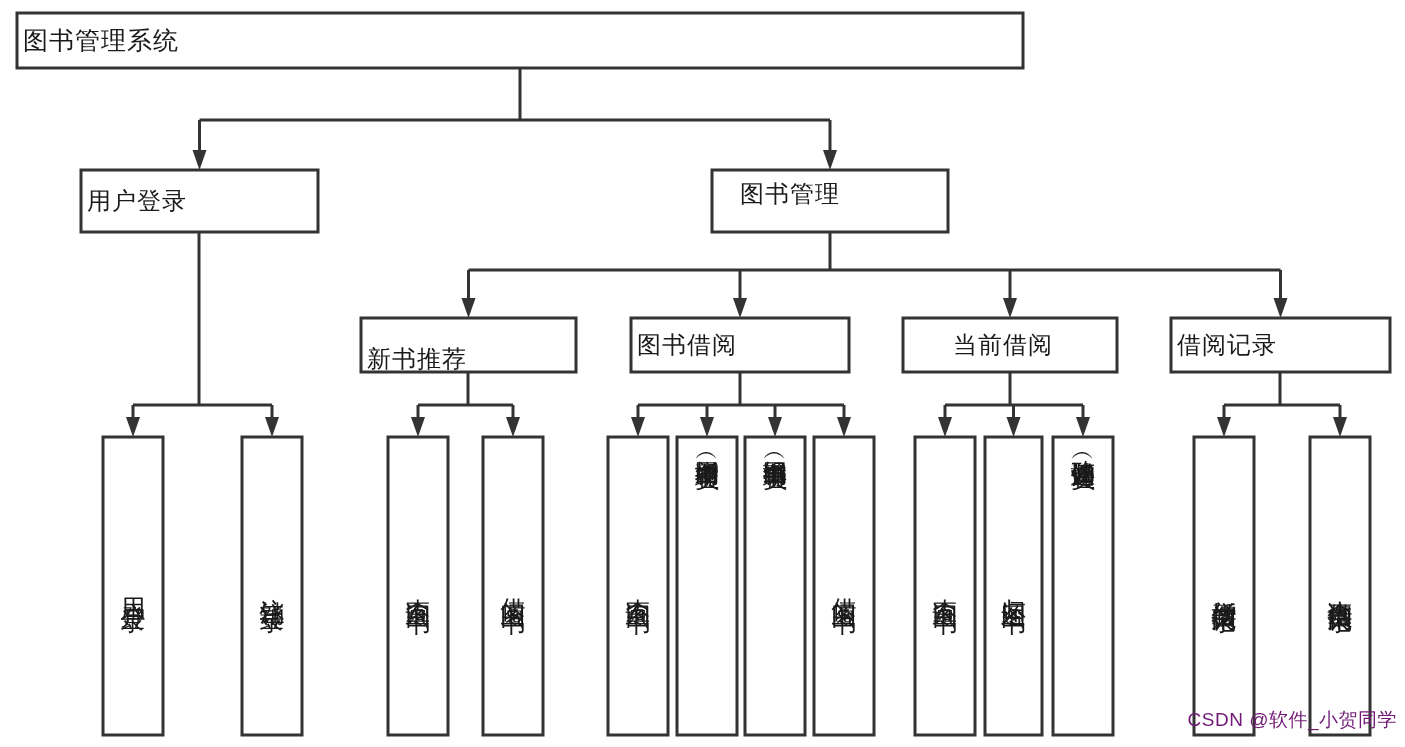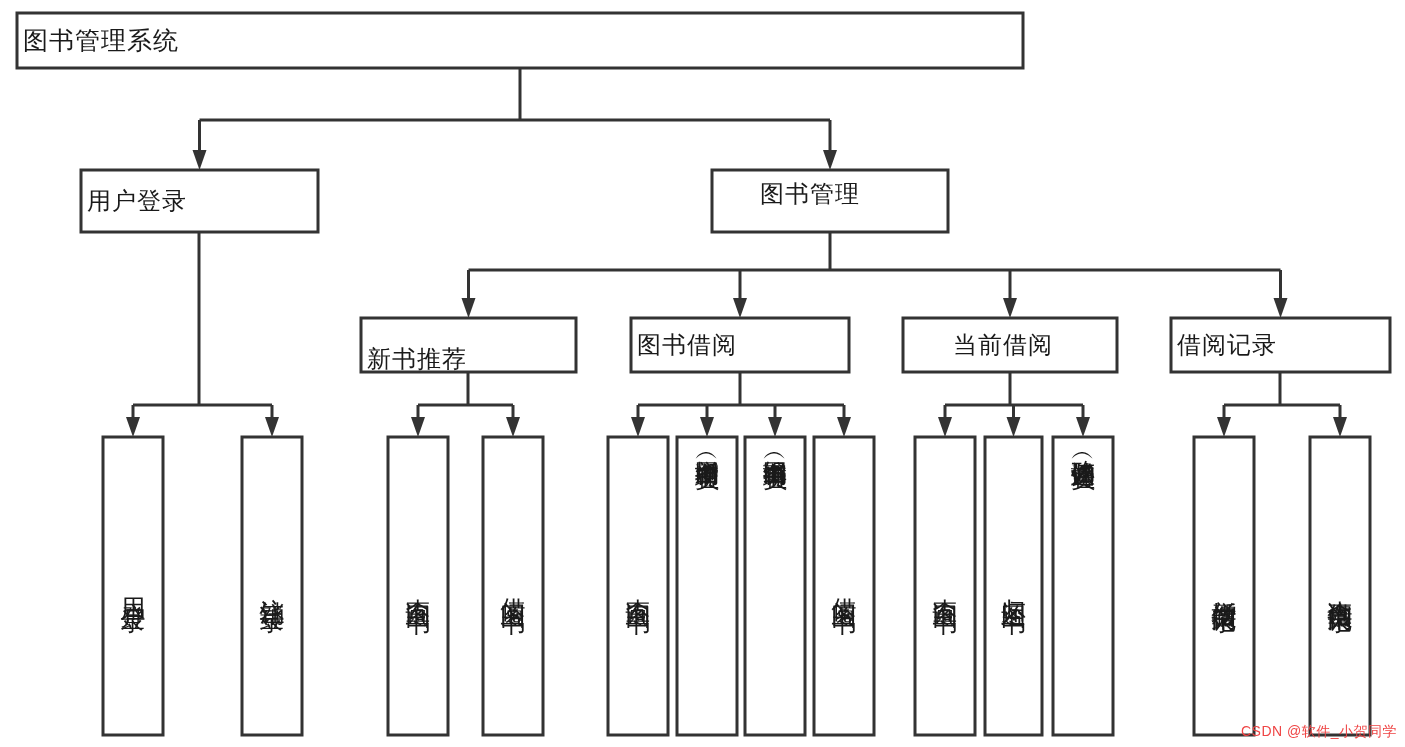--- a/index.html
+++ b/index.html
@@ -69,24 +69,24 @@
   .hlabel-text {
     font-family: "Liberation Sans", "DejaVu Sans", sans-serif;
     font-size: 24px;
     color: #1a1a1a;
     letter-spacing: 1px;
     white-space: nowrap;
   }
   #watermark {
     position: absolute;
     right: 8px;
-    bottom: 6px;
-    font-family: "Liberation Sans", "DejaVu Sans", sans-serif;
-    font-size: 14px;
-    color: #ef4444;
+    bottom: 14px;
+    font-family: "Liberation Sans", "DejaVu Sans", sans-serif;
+    font-size: 19px;
+    color: #701a75;
     letter-spacing: 0.5px;
     white-space: nowrap;
   }
 </style>
 </head>
 <body>
 
 <div id="diagram-root">
   <svg class="flowchart" id="flowchart-svg" viewBox="0 0 1405 747">
       <g>
@@ -206,21 +206,21 @@
         </g>
       </g>
     </svg>
   <div id="overlay-labels">
       <div class="hlabel-wrap" style="left: 17px; top: 13px; width: 1006px; height: 55px;">
         <div class="hlabel-text" style="font-size: 25px;">图书管理系统</div>
       </div>
       <div class="hlabel-wrap" style="left: 81px; top: 170px; width: 237px; height: 62px;">
         <div class="hlabel-text">用户登录</div>
       </div>
-      <div class="hlabel-wrap" style="left: 754px; top: 170px; width: 236px; height: 48px;">
+      <div class="hlabel-wrap" style="left: 734px; top: 170px; width: 236px; height: 48px;">
         <div class="hlabel-text">图书管理</div>
       </div>
       <div class="hlabel-wrap" style="left: 361px; top: 332px; width: 215px; height: 54px;">
         <div class="hlabel-text">新书推荐</div>
       </div>
       <div class="hlabel-wrap" style="left: 631px; top: 318px; width: 183px; height: 54px;">
         <div class="hlabel-text">图书借阅</div>
       </div>
       <div class="hlabel-wrap" style="left: 903px; top: 318px; width: 214px; height: 54px; margin-left: 44px;">
         <div class="hlabel-text">当前借阅</div>

